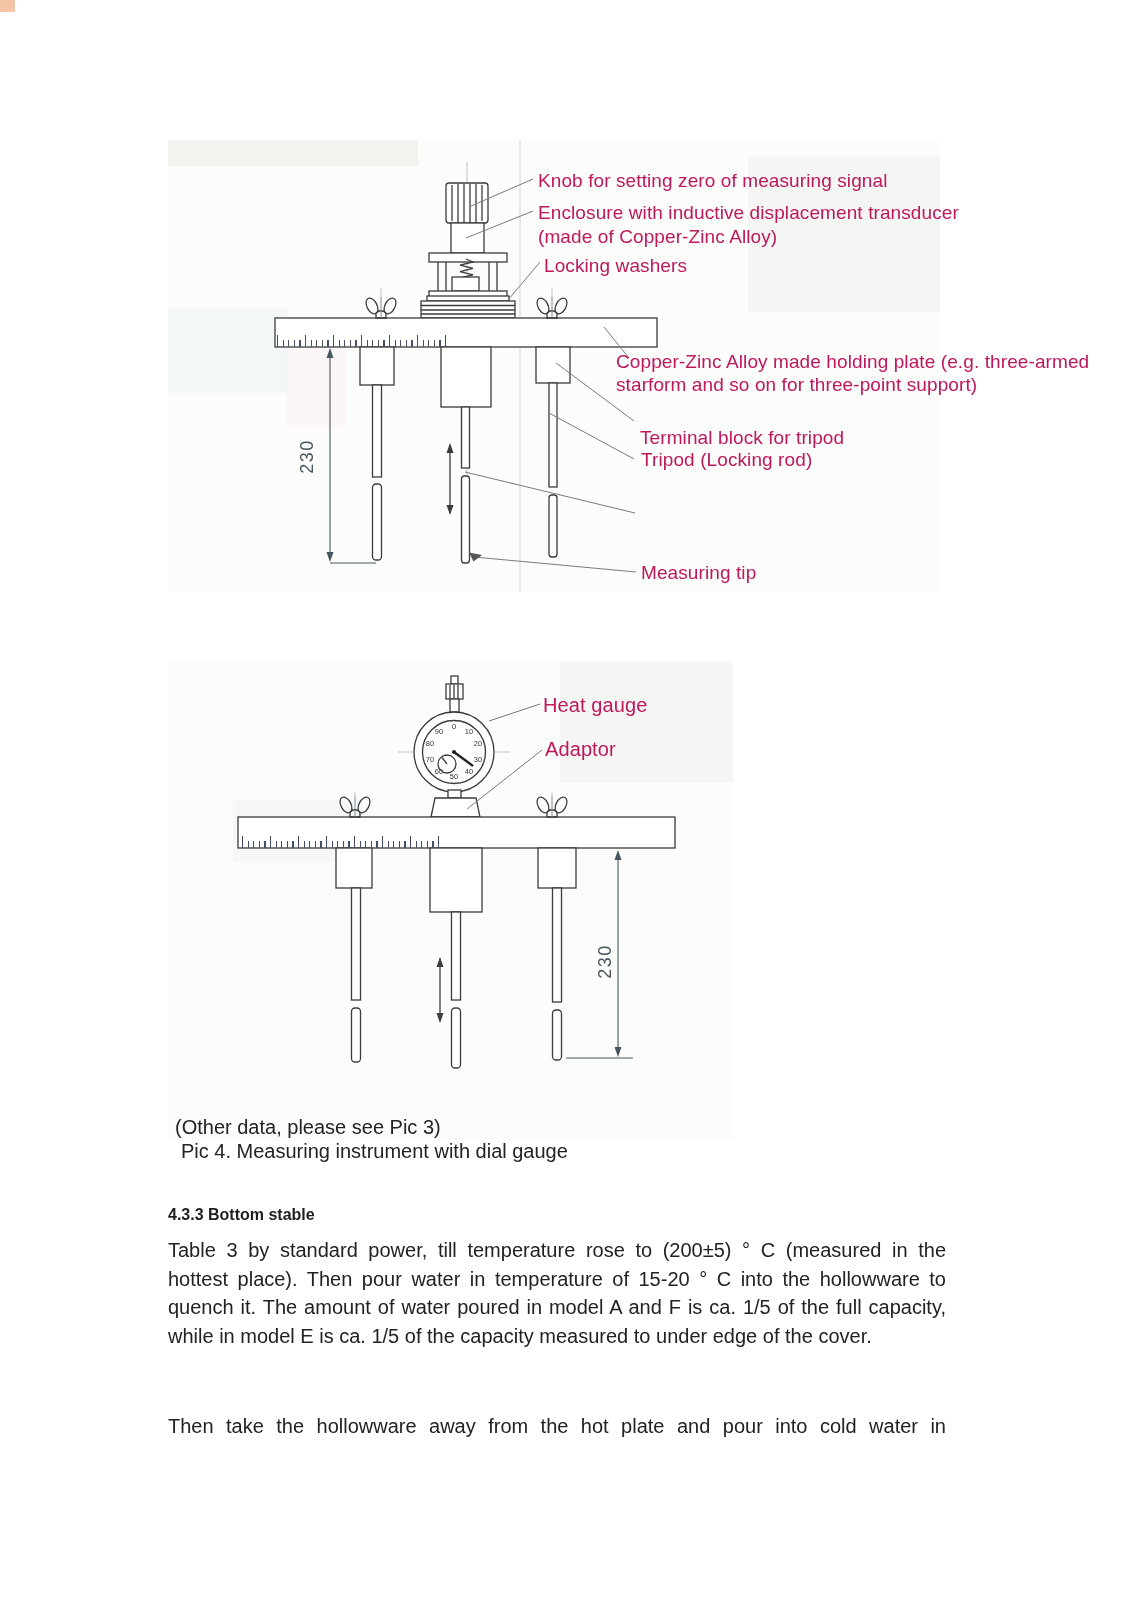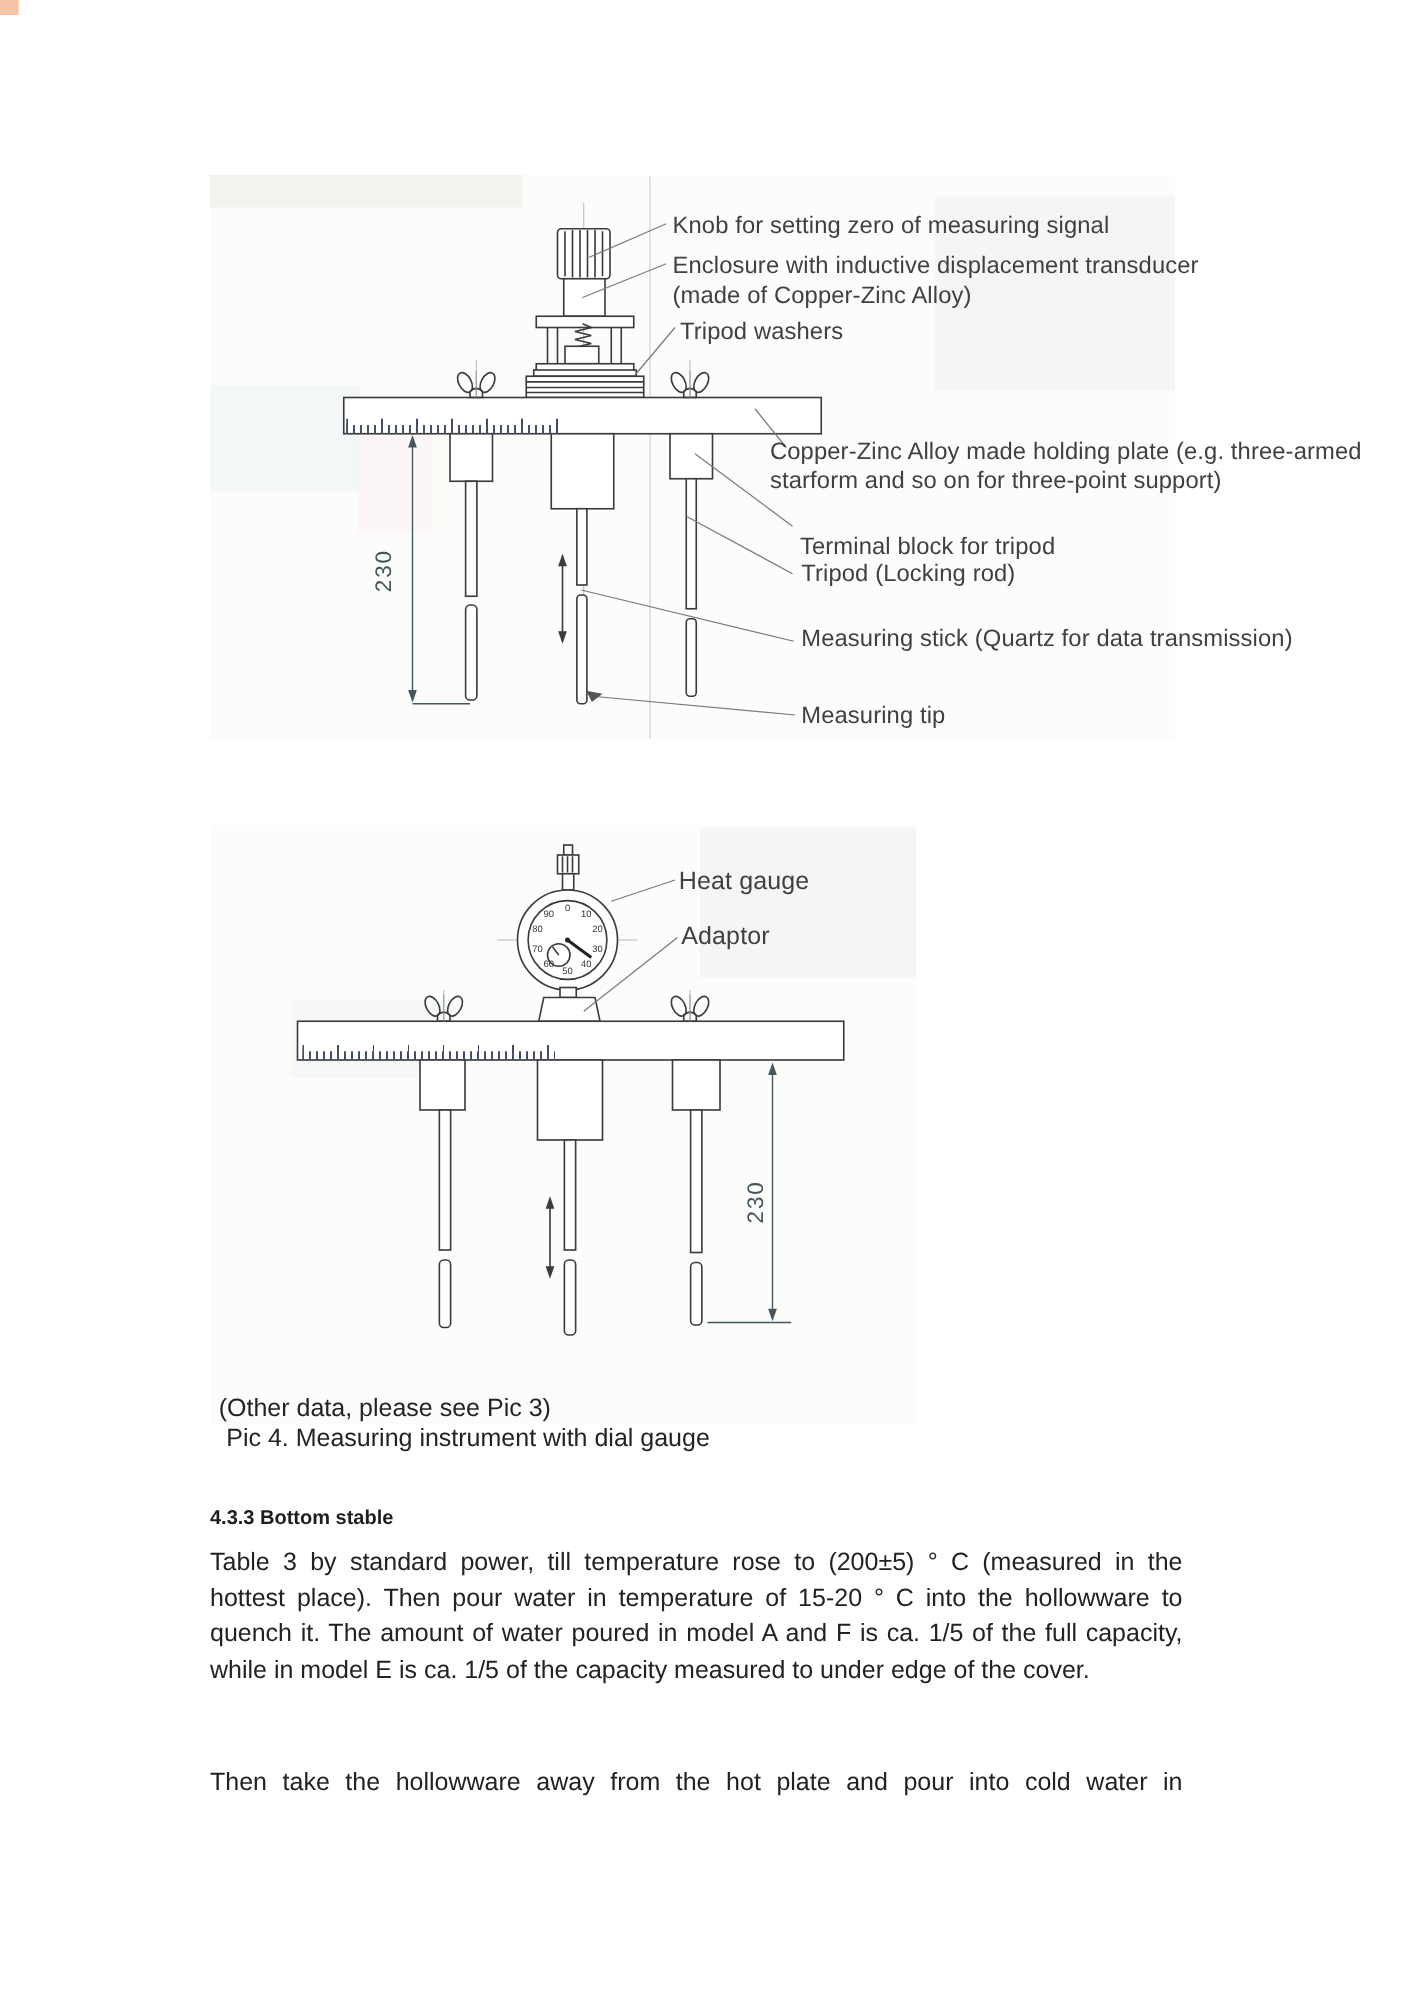--- a/index.html
+++ b/index.html
@@ -13,21 +13,21 @@
   .fillw  { stroke:#3b3b3b; stroke-width:1.3; fill:#ffffff; }
   .callout{ stroke:#7a7a7a; stroke-width:1; fill:none; }
   .center { stroke:#aebdc3; stroke-width:0.8; fill:none; }
   .dimln  { stroke:#46565e; stroke-width:1.1; fill:none; }
   .dimhd  { fill:#46565e; stroke:none; }
   .arrhd  { fill:#3b3b3b; stroke:none; }
   .dialnum{ font-family:"Liberation Sans",sans-serif; font-size:7.5px; fill:#333;
             text-anchor:middle; dominant-baseline:middle; }
   .lbl {
     position:absolute; white-space:nowrap; font-size:19px; line-height:1.18;
-    color:#404040; letter-spacing:0.1px;
+    color:#be185d; letter-spacing:0.1px;
   }
   .lbl.big { font-size:20px; }
   .dim-rot {
     position:absolute; font-size:18px; color:#46565e; letter-spacing:1.5px;
     transform:rotate(-90deg); transform-origin:center; white-space:nowrap;
   }
   .caption { position:absolute; white-space:nowrap; font-size:19px; color:#232323; }
   .caption.big { font-size:20px; }
   .ruler-minor { position:absolute; height:7px;
     background:repeating-linear-gradient(90deg,#44506a 0 1.2px,transparent 1.2px 5.6px); }
@@ -229,26 +229,25 @@
   </svg>
 
   <div class="ruler-major" style="left:277px; top:335px; width:170px;"></div>
   <div class="ruler-minor" style="left:277px; top:340px; width:168px;"></div>
   <div class="ruler-major" style="left:242px; top:836px; width:204px;"></div>
   <div class="ruler-minor" style="left:242px; top:841px; width:202px;"></div>
 
   <div class="lbl" style="left:538px; top:170px;">Knob for setting zero of measuring signal</div>
   <div class="lbl" style="left:538px; top:202px;">Enclosure with inductive displacement transducer</div>
   <div class="lbl" style="left:538px; top:226px;">(made of Copper-Zinc Alloy)</div>
-  <div class="lbl" style="left:544px; top:255px;">Tripod washers</div>
+  <div class="lbl" style="left:544px; top:255px;">Locking washers</div>
   <div class="lbl" style="left:616px; top:374px;">starform and so on for three-point support)</div>
   <div class="lbl" style="left:616px; top:351px;">Copper-Zinc Alloy made holding plate (e.g. three-armed</div>
   <div class="lbl" style="left:640px; top:411px;margin-top:16px;">Terminal block for tripod</div>
   <div class="lbl" style="left:641px; top:449px;">Tripod (Locking rod)</div>
-  <div class="lbl" style="left:641px; top:501px;">Measuring stick (Quartz for data transmission)</div>
   <div class="lbl" style="left:641px; top:562px;">Measuring tip</div>
   <div class="dim-rot" style="left:290px; top:446px;">230</div>
 
   <div class="lbl big" style="left:543px; top:694px;">Heat gauge</div>
   <div class="lbl big" style="left:545px; top:738px;">Adaptor</div>
   <div class="dim-rot" style="left:588px; top:951px;">230</div>
   <div class="caption big" style="left:175px; top:1116px;">(Other data, please see Pic 3)</div>
   <div class="caption big" style="left:181px; top:1140px;text-align:center;">Pic 4. Measuring instrument with dial gauge</div>
 
   <div class="heading" style="left:168px; top:1206px;">4.3.3 Bottom stable</div>

